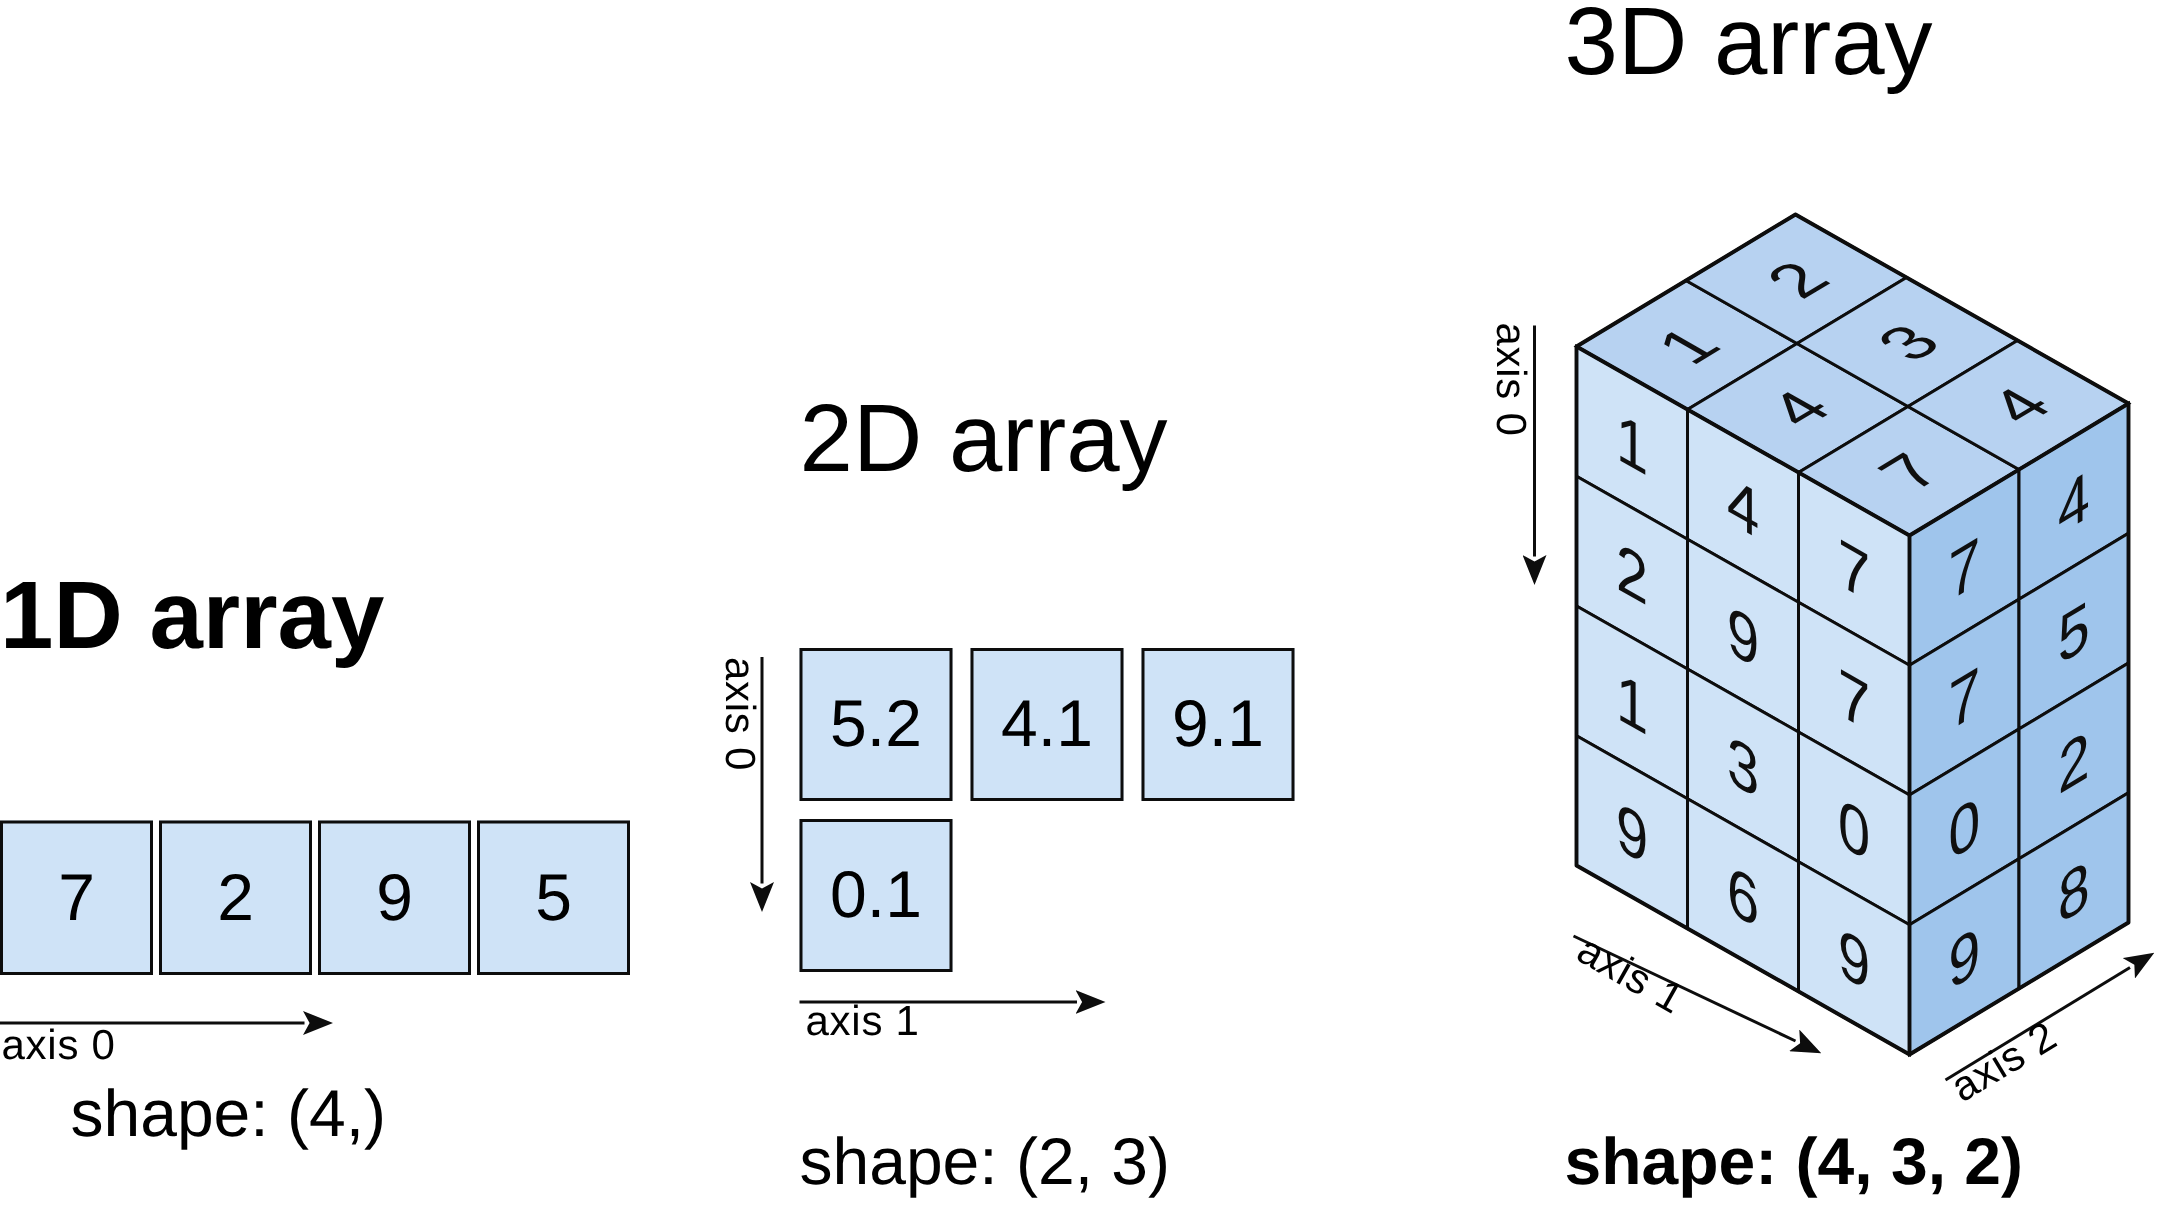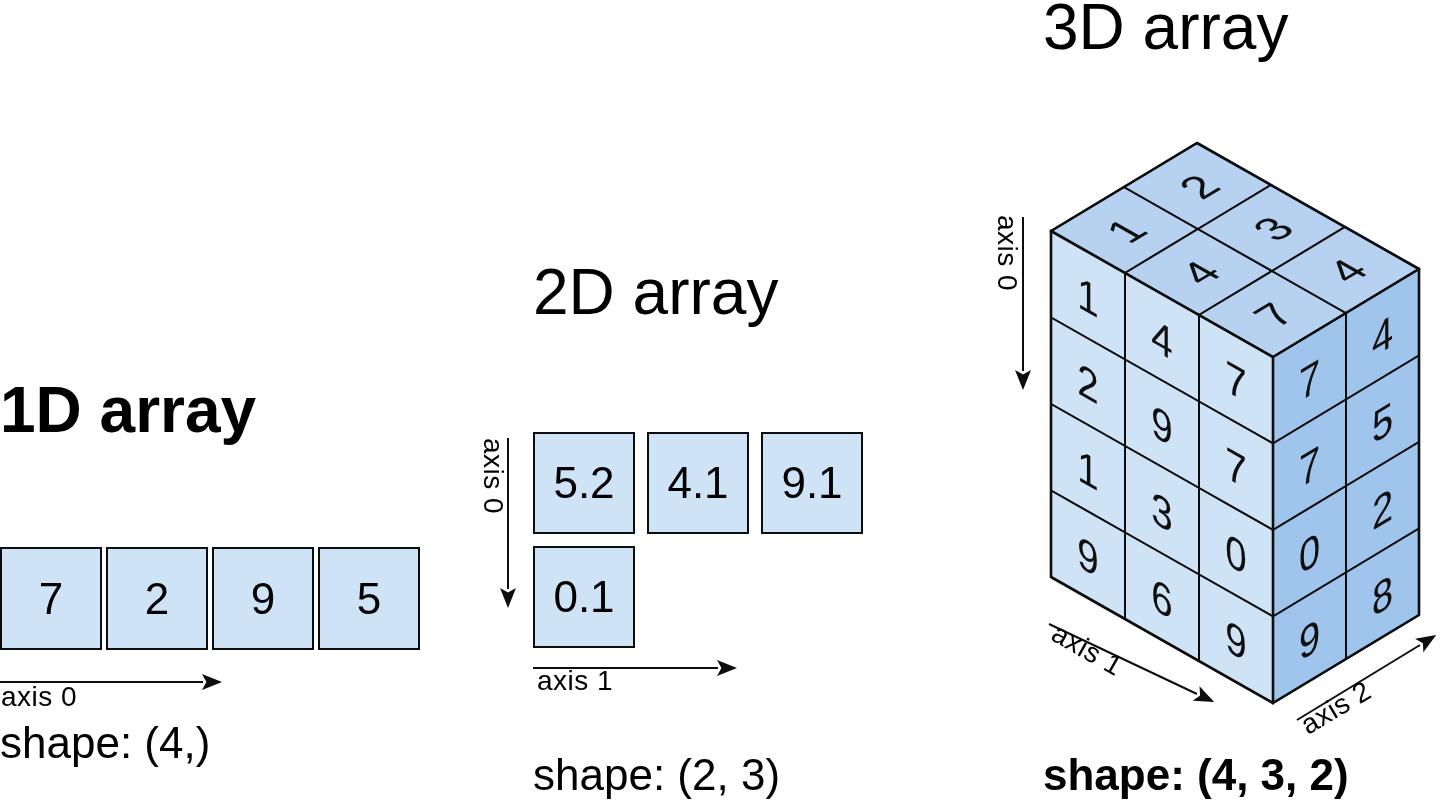--- a/index.html
+++ b/index.html
@@ -115,21 +115,21 @@
 </svg>
 
 <div class="abs title" style="left:0px;top:378px;font-weight:bold;">1D array</div>
 <div class="abs cells-row" id="cells-1d" style="left:0px;top:547px;">
     <div class="cell">7</div>
     <div class="cell">2</div>
     <div class="cell">9</div>
     <div class="cell">5</div>
   </div>
 <div class="abs axis-label" style="left:1px;top:683px;">axis 0</div>
-<div class="abs shape-label" style="left:0px;top:721px;">shape: (4,)</div>
+<div class="abs shape-label" style="left:0px;top:721px;padding-left:47px;">shape: (4,)</div>
 
 <div class="abs title" style="left:533px;top:260px;">2D array</div>
 <div class="abs grid-2d" id="grid-2d" style="left:533px;top:432px;">
     <div class="cell">5.2</div>
     <div class="cell">4.1</div>
     <div class="cell">9.1</div>
     <div class="cell">0.1</div>
   </div>
 <div class="abs axis-label rot-center" style="left:493px;top:476px;transform:translate(-50%,-50%) rotate(90deg);">axis 0</div>
 <div class="abs axis-label" style="left:537px;top:667px;">axis 1</div>

